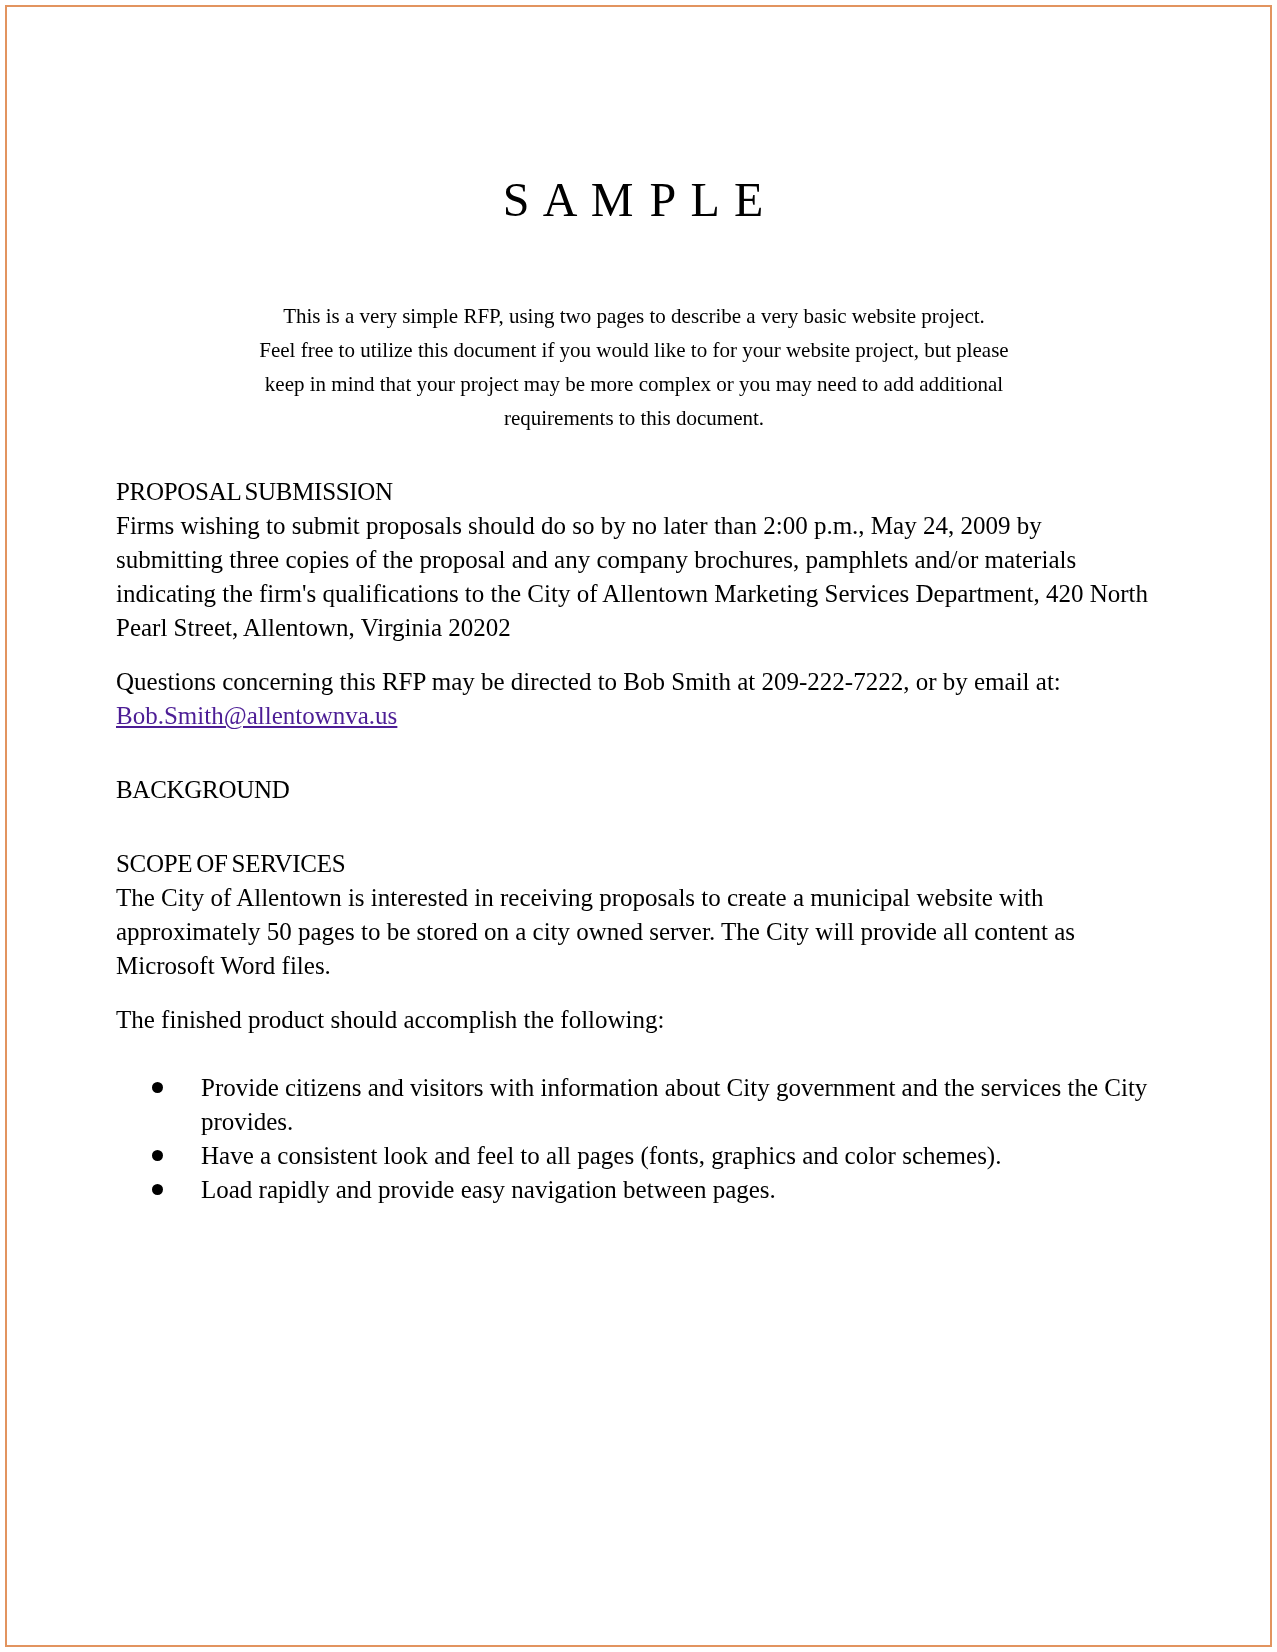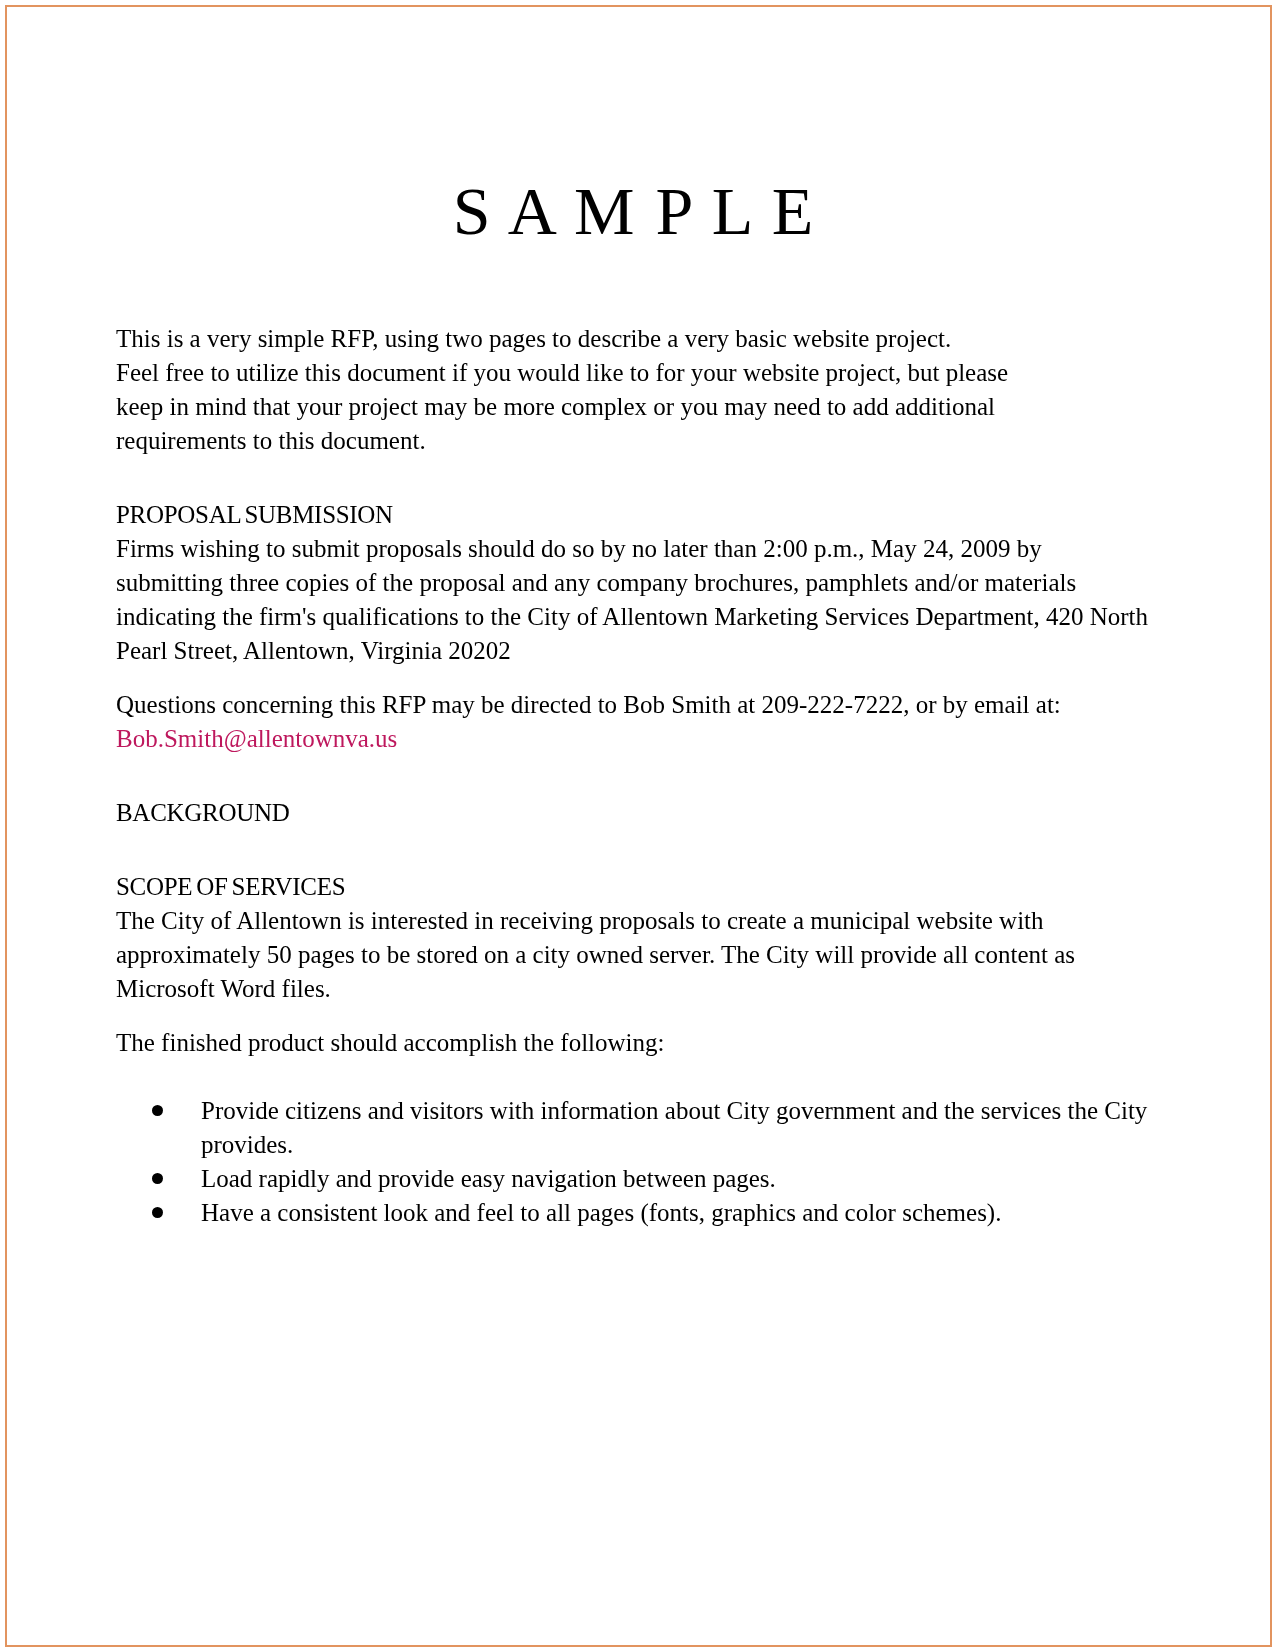--- a/index.html
+++ b/index.html
@@ -18,56 +18,57 @@
     top: 5px; left: 5px; right: 5px; bottom: 5px;
     border: 2px solid #e2945f;
     pointer-events: none;
   }
   .content {
     position: relative;
     padding: 172px 125px 0 116px;
   }
   .doc-watermark {
     text-align: center;
-    font-size: 68px;
+    font-size: 48px;
     line-height: 1.15;
     letter-spacing: 2px;
     white-space: pre;
   }
   .doc-title {
     margin-top: 46px;
     text-align: center;
     font-size: 42px;
     line-height: 1.2;
   }
   .intro {
     margin-top: 72px;
     margin-bottom: 28px;
-    text-align: left;
-    font-size: 25px;
+    text-align: center;
+    font-size: 21px;
     line-height: 34px;
     white-space: pre-line;
   }
   .section { margin-top: 40px; }
   .section-heading {
     font-size: 25px;
     line-height: 34px;
     font-weight: normal;
     word-spacing: -2px;
     letter-spacing: -0.3px;
   }
   .para {
     font-size: 25px;
     line-height: 34px;
     white-space: pre-line;
   }
   .para + .para { margin-top: 20px; }
   .email-line { font-size: 25px; line-height: 34px; }
   .email-link {
-    color: #be185d;
+    color: #4c1d95;
+    text-decoration: underline;
     cursor: pointer;
   }
   .bullet-list { margin-top: 34px; }
   .bullet-item {
     display: flex;
     align-items: flex-start;
     padding-left: 36px;
   }
   .bullet-marker {
     flex: 0 0 auto;
@@ -123,23 +124,23 @@
       <div class="para">The finished product should accomplish the following:</div>
 
       <div class="bullet-list">
         <div class="bullet-item">
           <span class="bullet-marker"></span>
           <span class="bullet-text">Provide citizens and visitors with information about City government and the services the City
 provides.</span>
         </div>
         <div class="bullet-item">
           <span class="bullet-marker"></span>
-          <span class="bullet-text">Load rapidly and provide easy navigation between pages.</span>
+          <span class="bullet-text">Have a consistent look and feel to all pages (fonts, graphics and color schemes).</span>
         </div>
         <div class="bullet-item">
           <span class="bullet-marker"></span>
-          <span class="bullet-text">Have a consistent look and feel to all pages (fonts, graphics and color schemes).</span>
+          <span class="bullet-text">Load rapidly and provide easy navigation between pages.</span>
         </div>
       </div>
     </div>
 
   </div>
 </div>
 
 </body></html>

